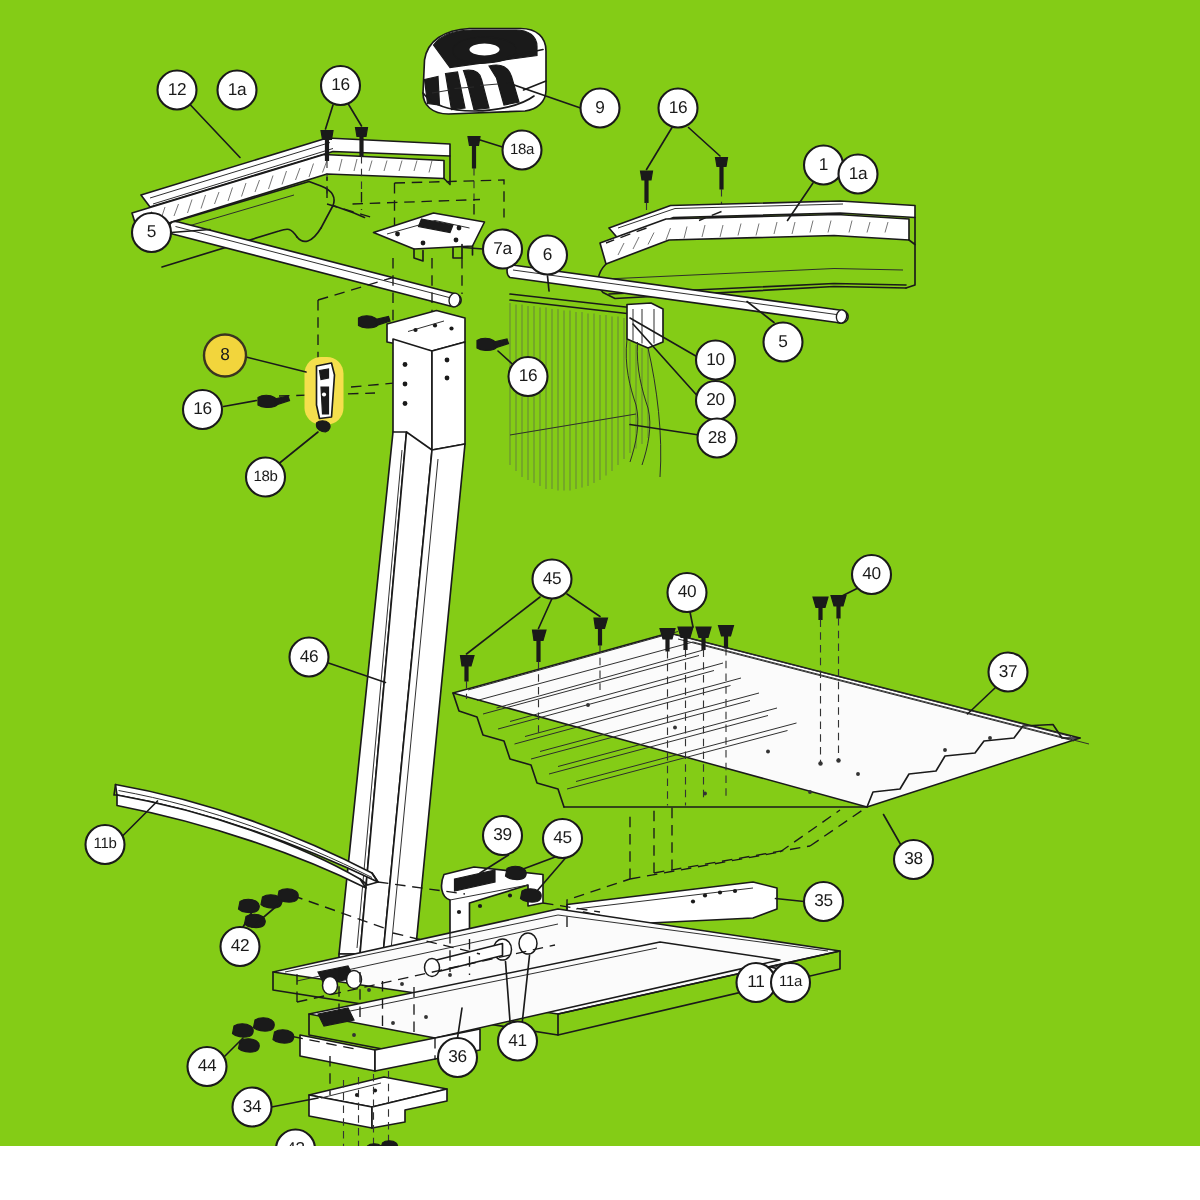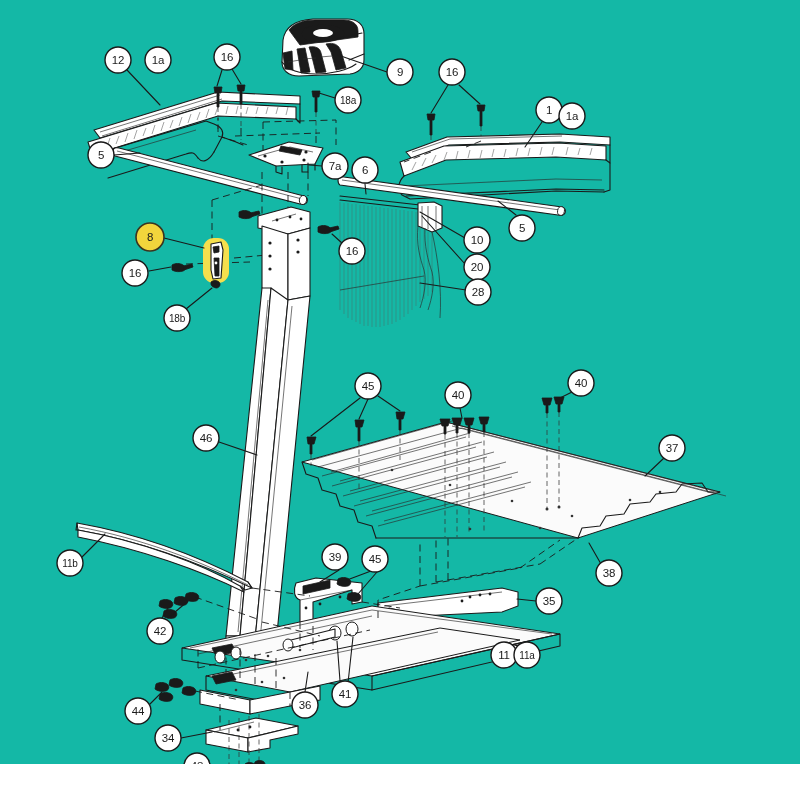--- a/index.html
+++ b/index.html
@@ -8,21 +8,21 @@
     padding: 0;
     background: #ffffff;
   }
   body {
     font-family: "Liberation Sans", sans-serif;
   }
   #diagram-root {
     position: relative;
     width: 800px;
     height: 764px;
-    background: #14b8a6;
+    background: #84cc16;
     overflow: hidden;
   }
   #diagram-svg {
     position: absolute;
     left: 0;
     top: 0;
     width: 800px;
     height: 800px;
     display: block;
   }

